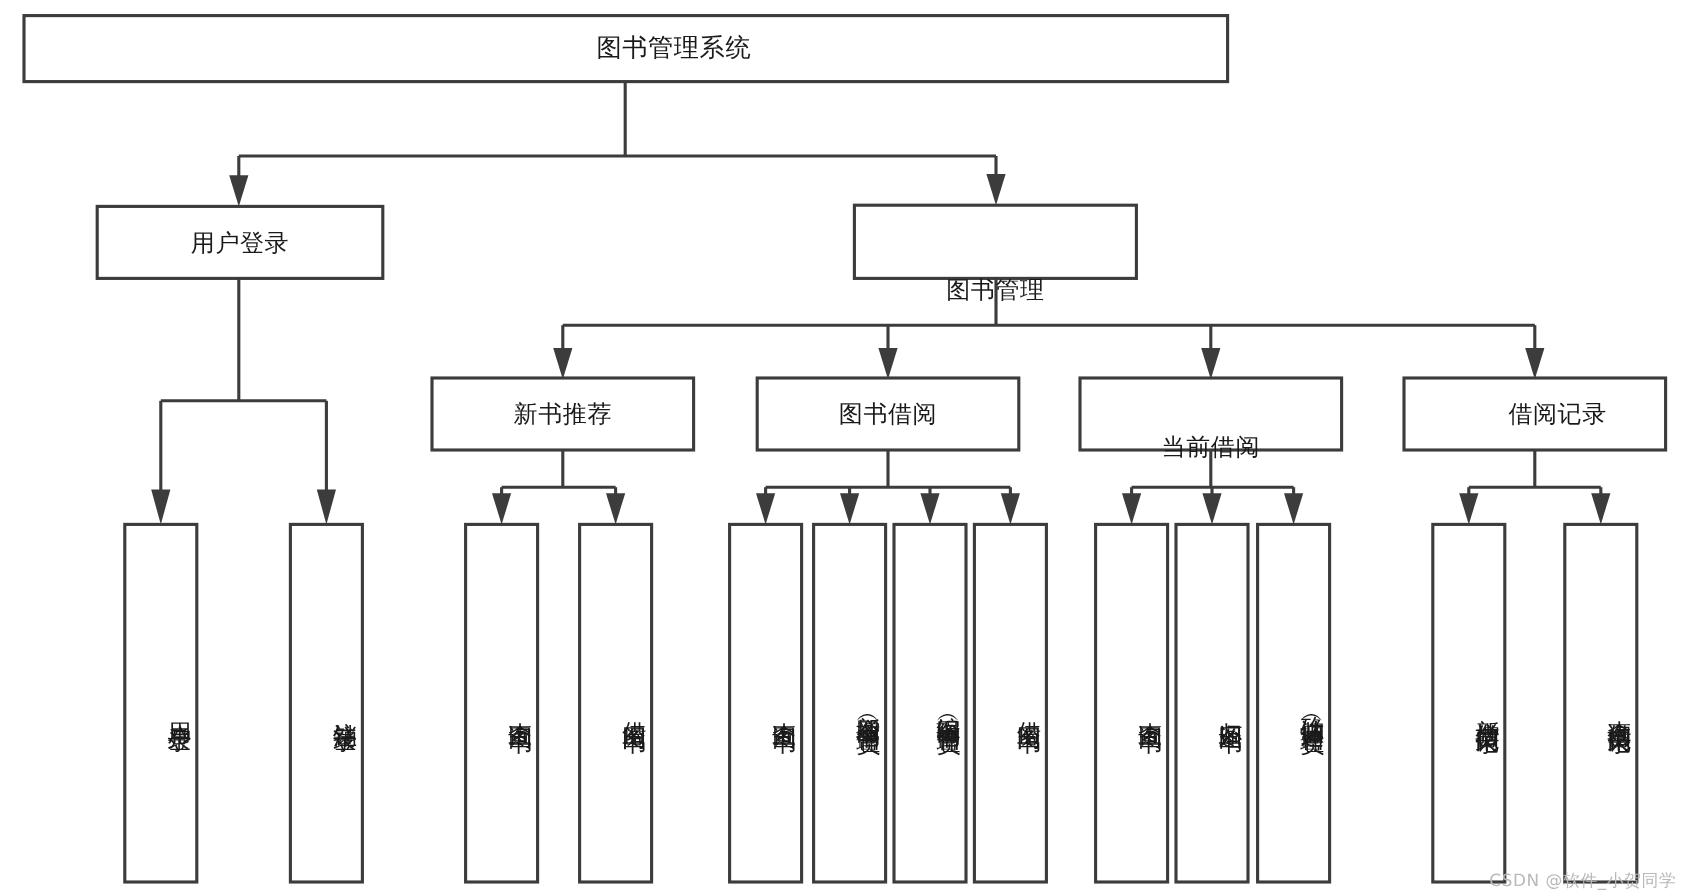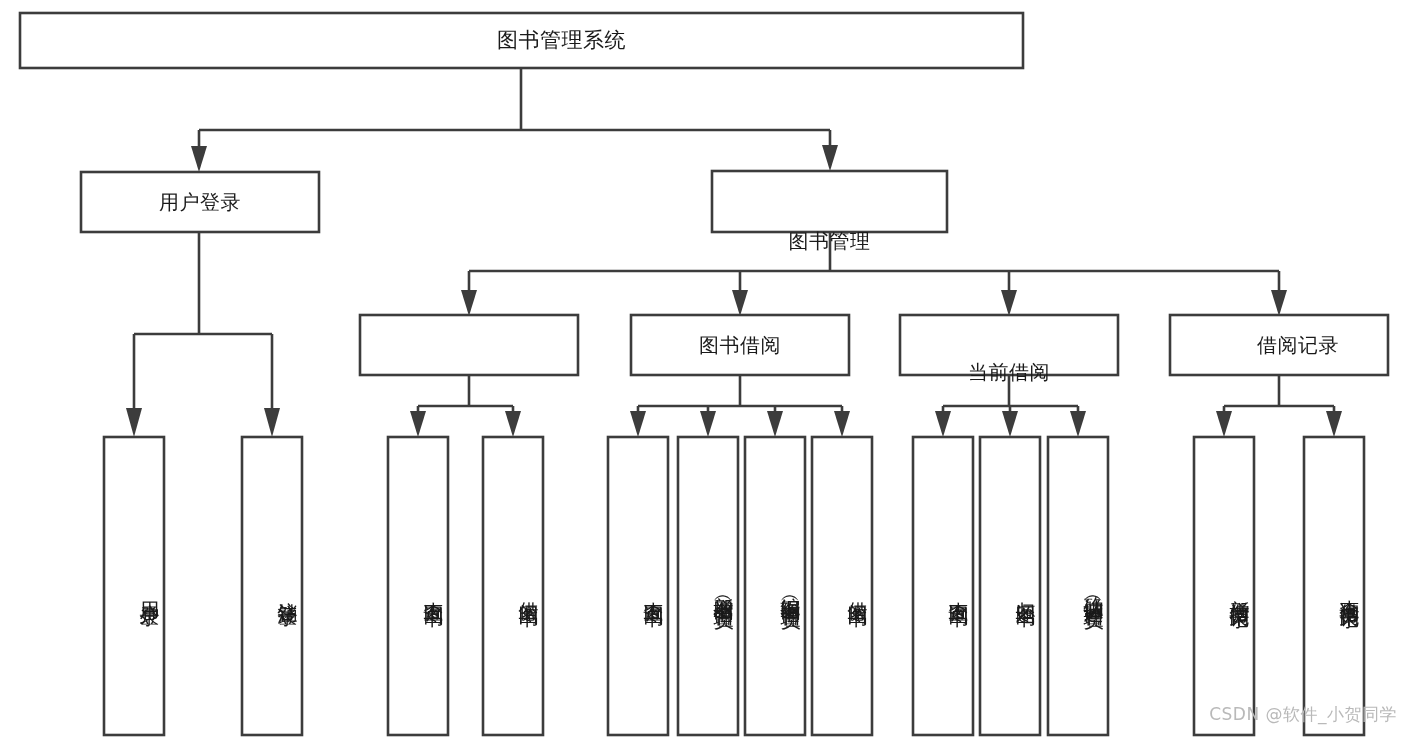--- a/index.html
+++ b/index.html
@@ -66,22 +66,22 @@
     padding-top: 8px;
     align-items: flex-start;
     justify-content: center;
   }
   .node-label.root {
     font-size: 21px;
   }
   .watermark {
     position: absolute;
     right: 8px;
-    bottom: 21px;
-    font-size: 17px;
+    bottom: 4px;
+    font-size: 14px;
     color: #b9b9b9;
     font-family: "DejaVu Sans", "Liberation Sans", sans-serif;
     white-space: nowrap;
     letter-spacing: 0.5px;
   }
 </style>
 </head>
 <body>
 
 <div id="diagram-root">
@@ -192,20 +192,21 @@
 
     <rect class="node-box" x="1194" y="437" width="60" height="298"></rect>
     <rect class="node-box" x="1304" y="437" width="60" height="298"></rect>
   </svg>
 
   <div class="node-label horizontal root" style="left:20px; top:13px; width:1083px; height:55px;">图书管理系统</div>
 
   <div class="node-label horizontal" style="left:81px; top:172px; width:238px; height:60px;">用户登录</div>
   <div class="node-label horizontal" style="left:712px; top:171px; width:235px; height:61px;margin-top:40px;">图书管理</div>
 
+  <div class="node-label horizontal" style="left:360px; top:315px; width:218px; height:60px;">新书推荐</div>
   <div class="node-label horizontal" style="left:631px; top:315px; width:218px; height:60px;">图书借阅</div>
   <div class="node-label horizontal" style="left:900px; top:315px; width:218px; height:60px;margin-top:27px;">当前借阅</div>
   <div class="node-label horizontal" style="left:1170px; top:315px; width:256px; height:60px;">借阅记录</div>
 
   <div class="node-label vertical" style="left:104px; top:437px; width:60px; height:298px;">用户登录</div>
   <div class="node-label vertical" style="left:242px; top:437px; width:60px; height:298px;">注销登录</div>
 
   <div class="node-label vertical" style="left:388px; top:437px; width:60px; height:298px;">查询图书</div>
   <div class="node-label vertical" style="left:483px; top:437px; width:60px; height:298px;">借阅图书</div>
 

